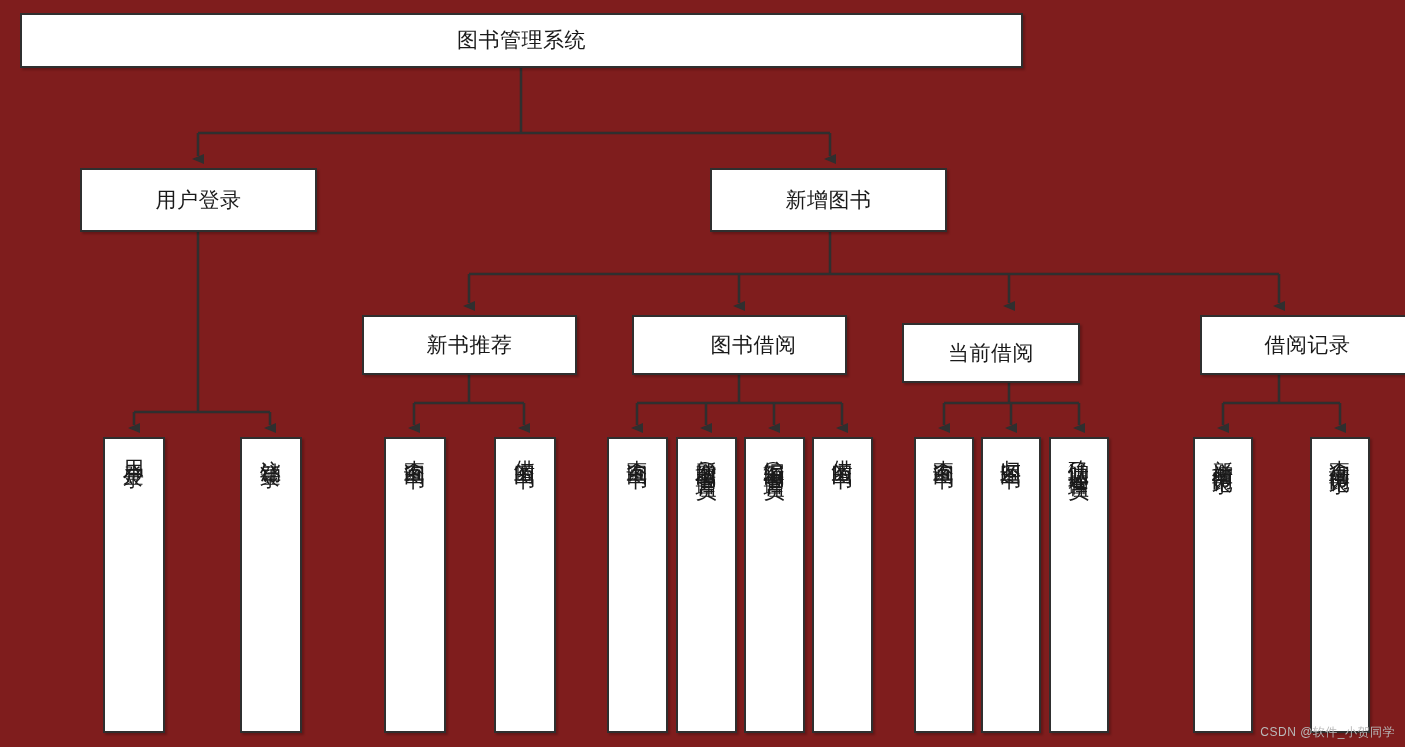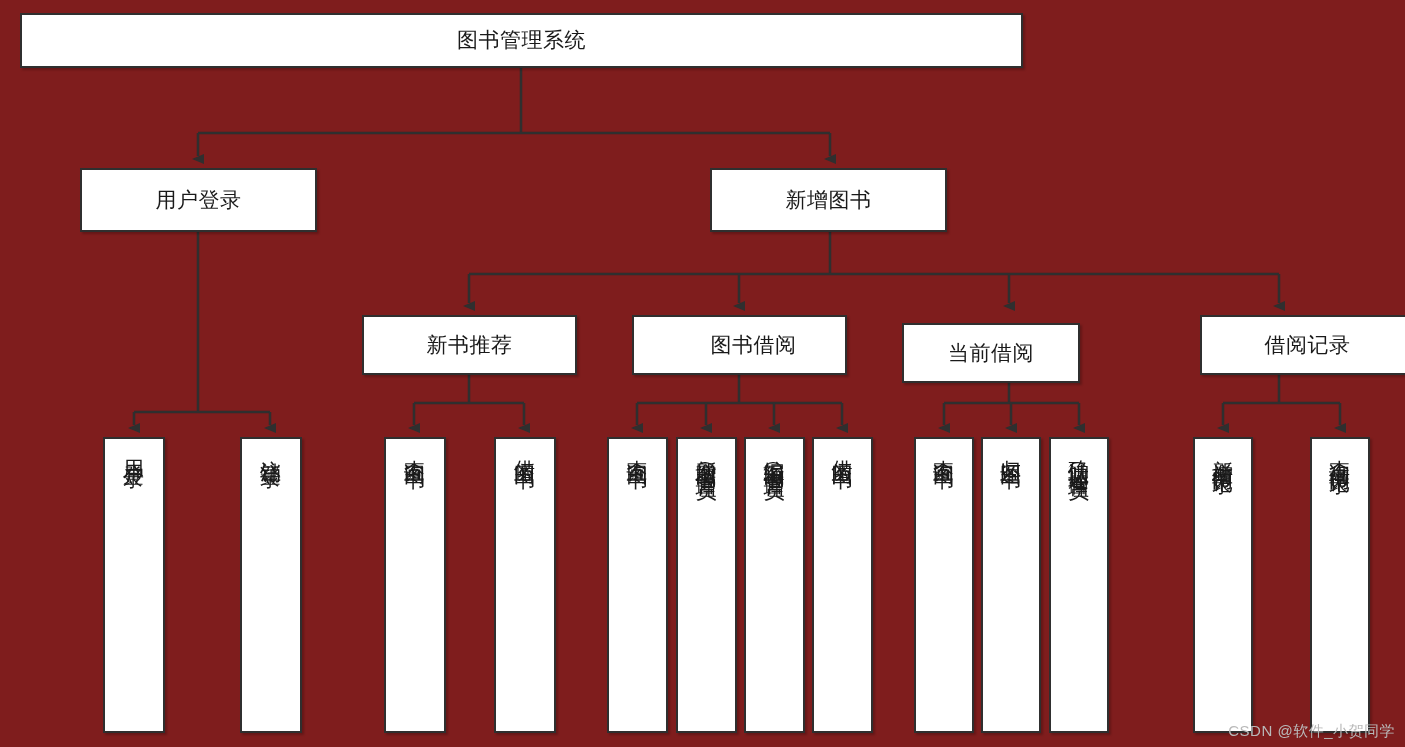--- a/index.html
+++ b/index.html
@@ -52,21 +52,21 @@
     font-size: 21px;
     letter-spacing: 3px;
     line-height: 1.1;
     white-space: nowrap;
     display: block;
   }
   .watermark {
     position: absolute;
     right: 10px;
     bottom: 6px;
-    font-size: 15px;
+    font-size: 12px;
     color: #b9b9b9;
     letter-spacing: 0.5px;
     user-select: none;
   }
 </style>
 </head>
 <body>
 
 <div id="canvas">
 

